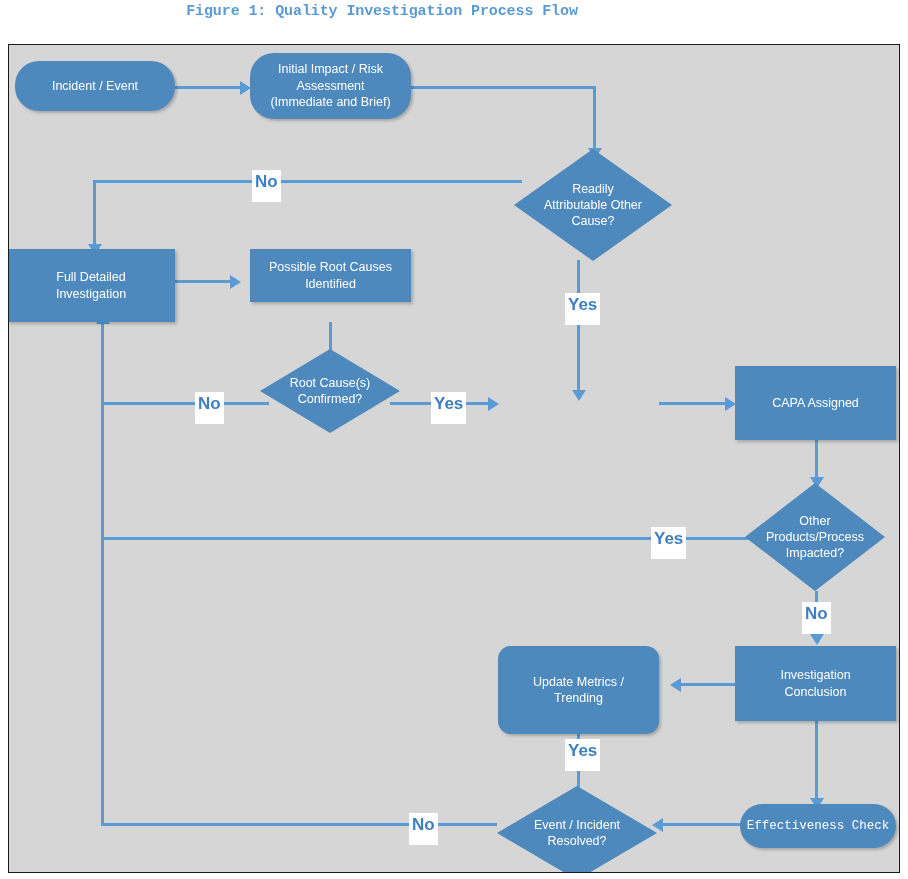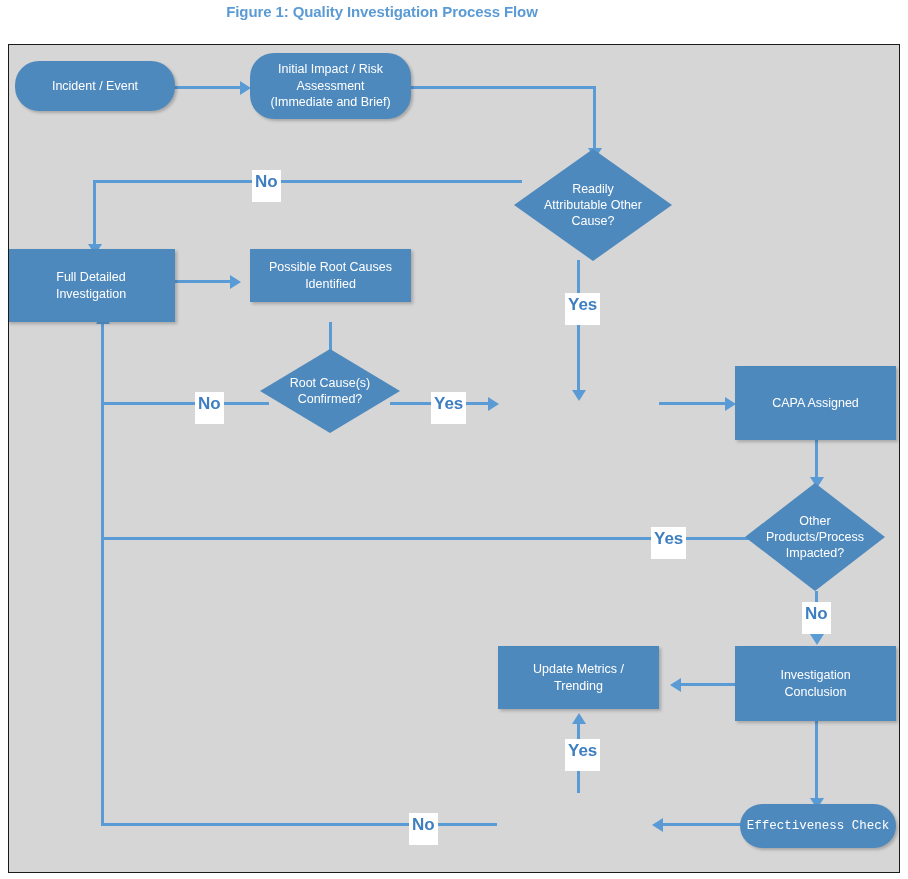--- a/index.html
+++ b/index.html
@@ -16,20 +16,21 @@
   #figure-title {
     position: absolute;
     left: 0;
     top: 3px;
     width: 764px;
     text-align: center;
     font-size: 15px;
     font-weight: bold;
     color: #5b9bd5;
     letter-spacing: -0.1px;
+    font-family: Liberation Mono, monospace;
   }
   #flow-frame {
     position: absolute;
     left: 8px;
     top: 44px;
     width: 892px;
     height: 829px;
     background: #d6d6d6;
     border: 1.5px solid #1a1a1a;
     box-sizing: border-box;
@@ -203,29 +204,33 @@
     <span class="lbl">Other
 Products/Process
 Impacted?</span>
   </div>
 
   <div class="node" style="left:726px; top:601px; width:161px; height:75px;">
     <span class="lbl">Investigation
 Conclusion</span>
   </div>
 
-  <div class="node" style="left:489px; top:601px; width:161px; height:63px;">
+  <div class="node" style="left:489px; top:601px; width:161px; height:88px;border-radius:13px;">
     <span class="lbl">Update Metrics /
 Trending</span>
   </div>
 
   <div class="node rounded" style="left:731px; top:759px; width:156px; height:44px;font-family:Liberation Mono, monospace;">
     <span class="lbl">Effectiveness Check</span>
   </div>
 
+  <div class="diamond" style="left:488px; top:741px; width:160px; height:94px;">
+    <span class="lbl">Event / Incident
+Resolved?</span>
+  </div>
 
   <div class="edge-label" style="left:243px; top:125px;">No</div>
 
   <div class="edge-label" style="left:556px; top:248px;">Yes</div>
 
   <div class="edge-label" style="left:186px; top:347px;">No</div>
 
   <div class="edge-label" style="left:422px; top:347px;">Yes</div>
 
   <div class="edge-label" style="left:642px; top:482px;">Yes</div>

